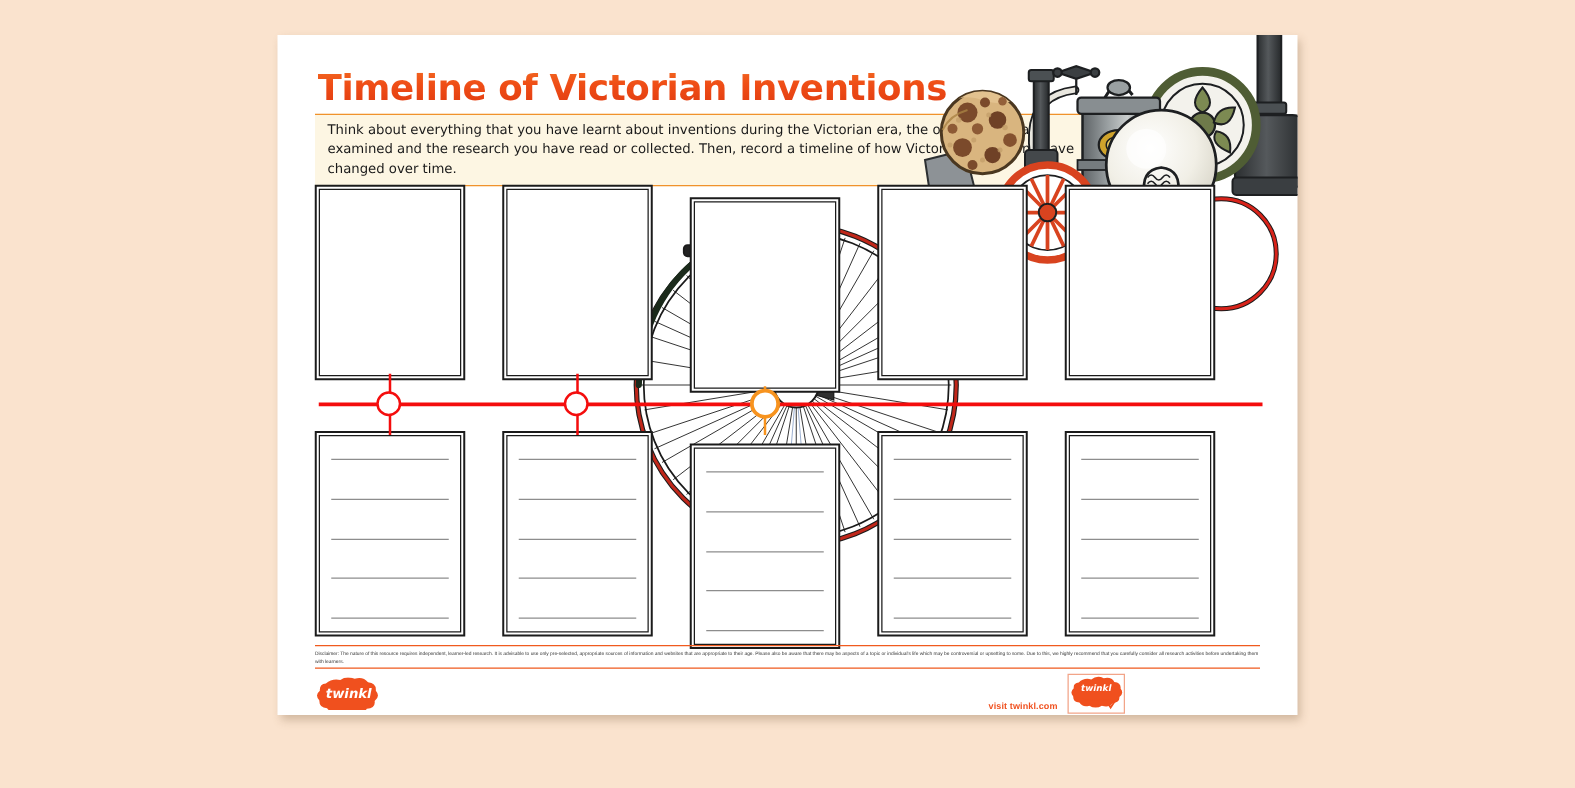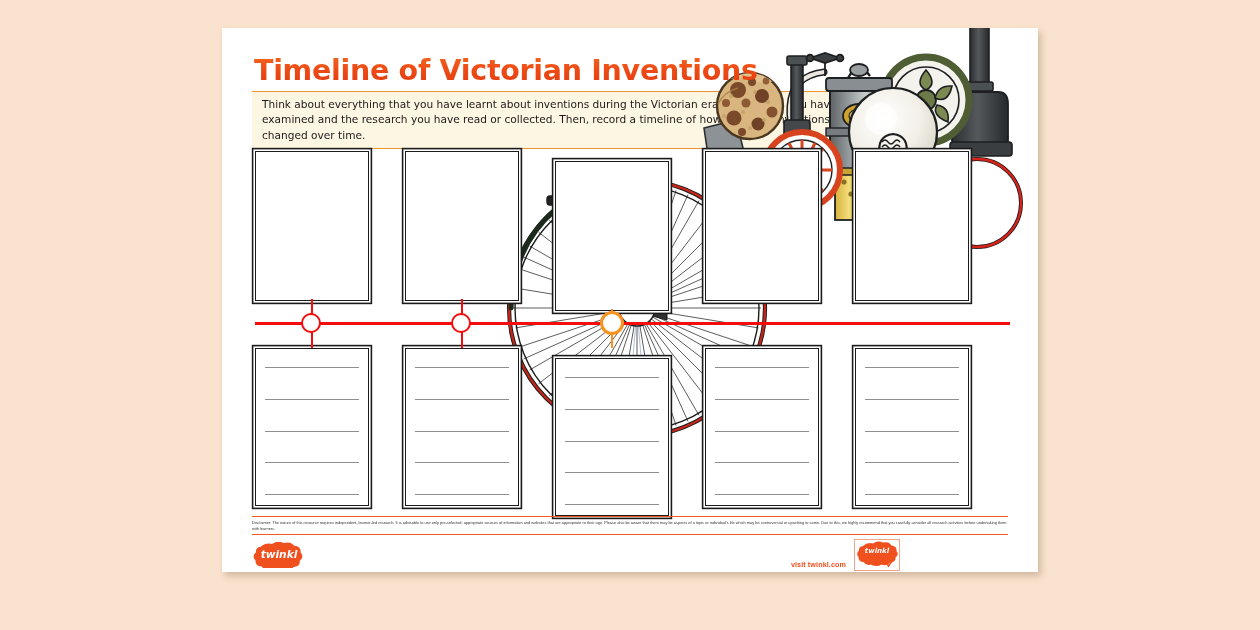--- a/index.html
+++ b/index.html
@@ -26,20 +26,21 @@
     box-shadow: 3px 4px 7px rgba(120, 90, 60, 0.32);
     overflow: hidden;
   }
 
   
   .header-zone {
     position: absolute;
     left: 0; top: 0;
     width: 816px;
     height: 122px;
+    padding-left: 36px;
   }
   .title {
     position: absolute;
     left: 32px;
     top: 26px;
     font-family: "DejaVu Sans", sans-serif;
     font-weight: bold;
     font-size: 28.5px;
     letter-spacing: -0.3px;
     color: #e8491c;

